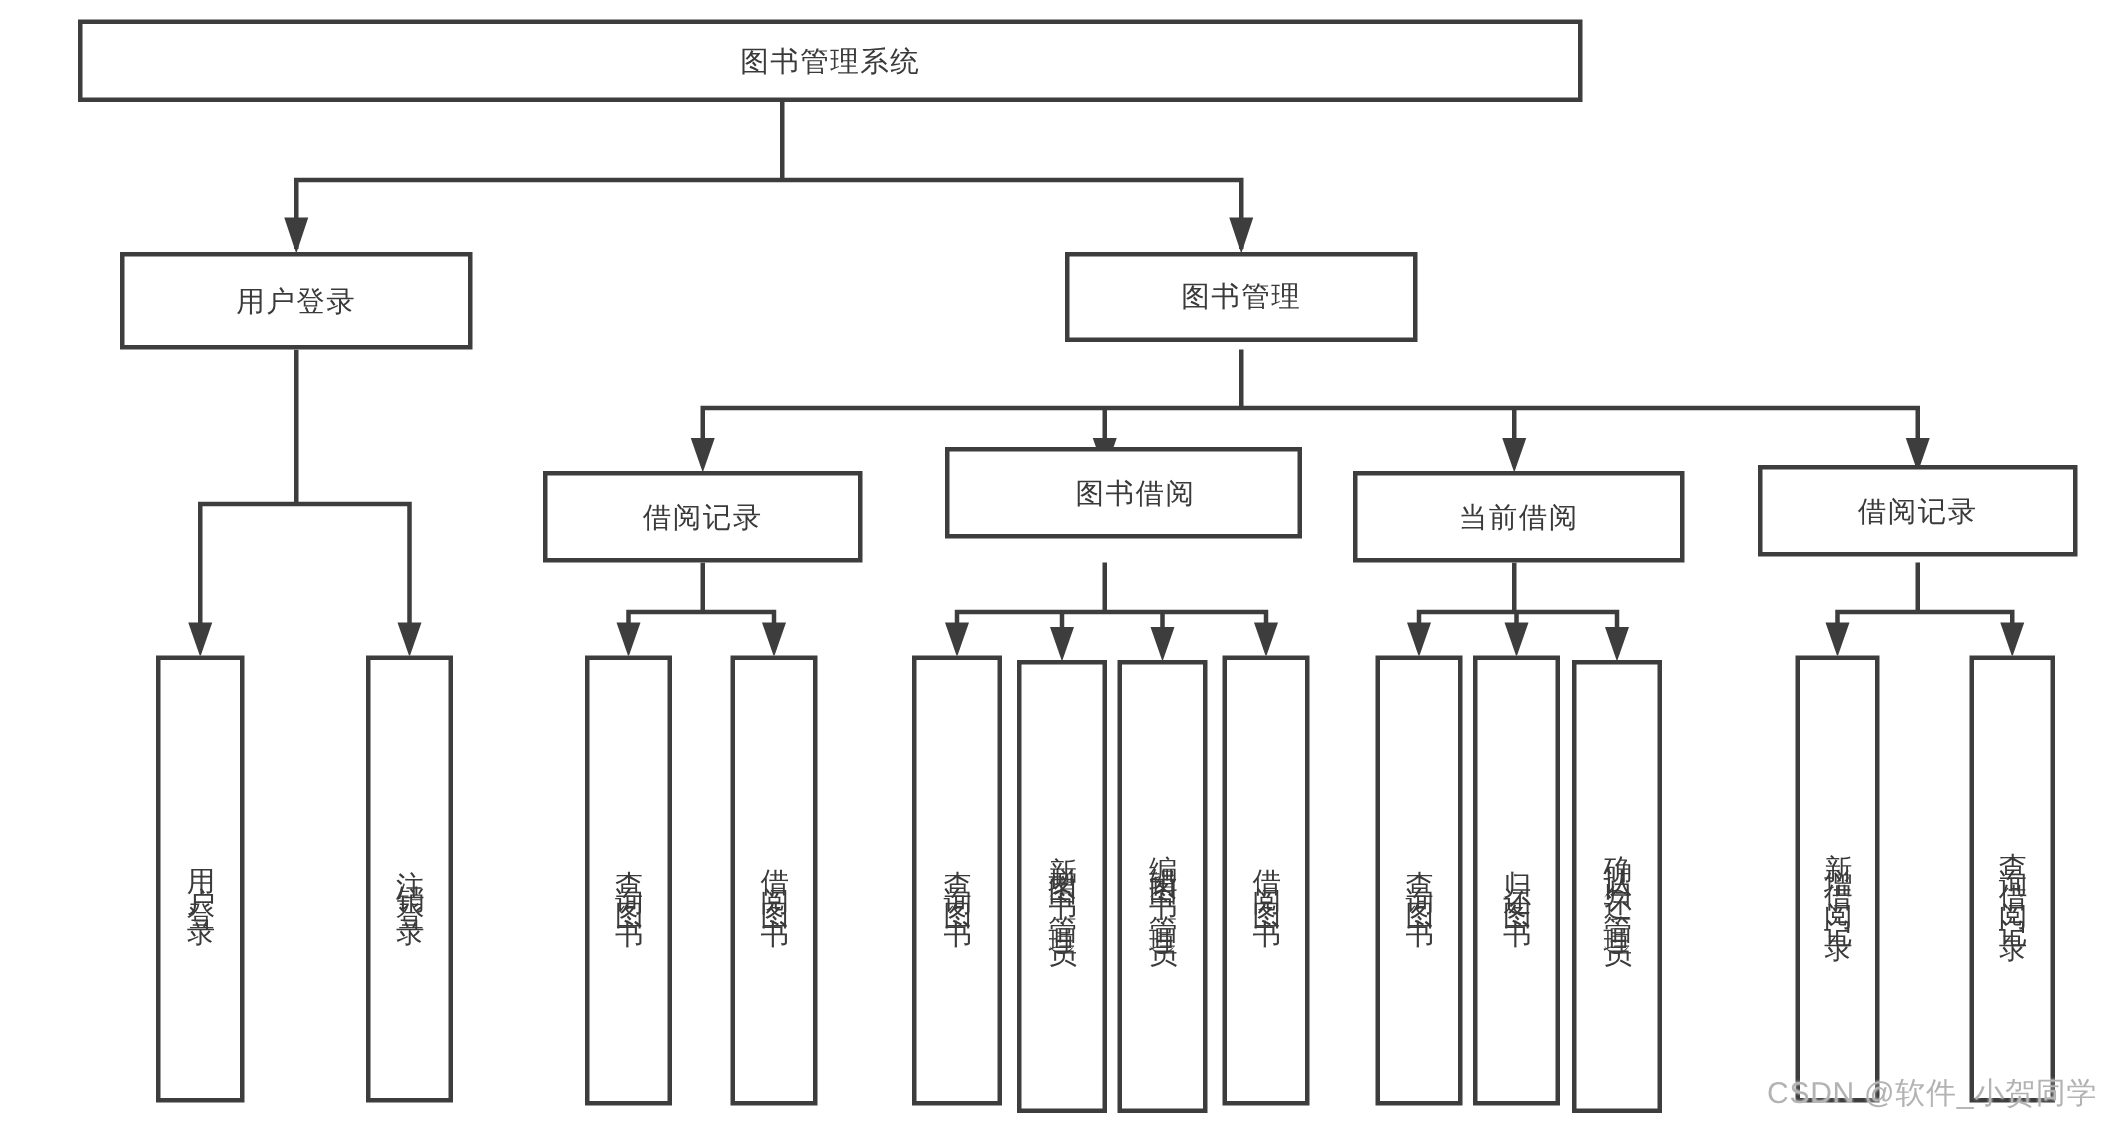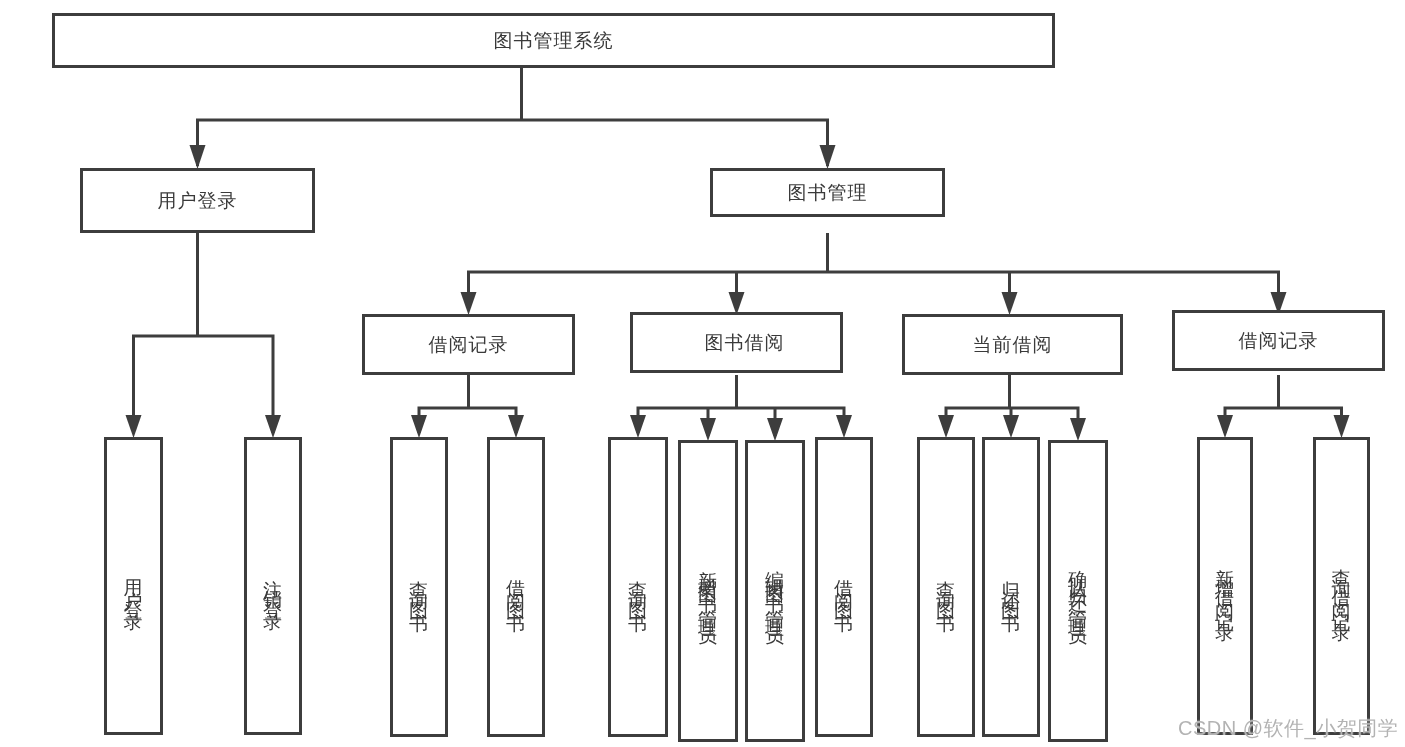--- a/index.html
+++ b/index.html
@@ -106,24 +106,24 @@
       <polygon points="1070,418 1086,418 1078,441"></polygon>
 
       <polygon points="1217,415 1233,415 1225,438"></polygon>
       <polygon points="1333.5,415 1349.5,415 1341.5,438"></polygon>
     </g>
   </svg>
 
   <div class="box hbox" style="left:20px; top:13px; width:1003px; height:55px;margin-left:32px;">图书管理系统</div>
 
   <div class="box hbox" style="left:80px; top:168px; width:235px; height:65px;">用户登录</div>
-  <div class="box hbox" style="left:710px; top:168px; width:235px; height:49px;">图书管理</div>
+  <div class="box hbox" style="left:710px; top:168px; width:235px; height:60px;">图书管理</div>
 
   <div class="box hbox" style="left:362px; top:314px; width:213px; height:61px;">借阅记录</div>
-  <div class="box hbox" style="left:630px; top:312px; width:213px; height:61px;padding-left:16px;">图书借阅</div>
+  <div class="box hbox" style="left:630px; top:298px; width:238px; height:61px;padding-left:16px;">图书借阅</div>
   <div class="box hbox" style="left:902px; top:314px; width:221px; height:61px;">当前借阅</div>
   <div class="box hbox" style="left:1172px; top:310px; width:213px; height:61px;">借阅记录</div>
 
   <div class="box vbox" style="left:104px; top:437px; width:59px; height:298px;">用户登录</div>
   <div class="box vbox" style="left:244px; top:437px; width:58px; height:298px;">注销登录</div>
 
   <div class="box vbox" style="left:390px; top:437px; width:58px; height:300px;">查询图书</div>
   <div class="box vbox" style="left:487px; top:437px; width:58px; height:300px;">借阅图书</div>
 
   <div class="box vbox" style="left:608px; top:437px; width:60px; height:300px;">查询图书</div>

